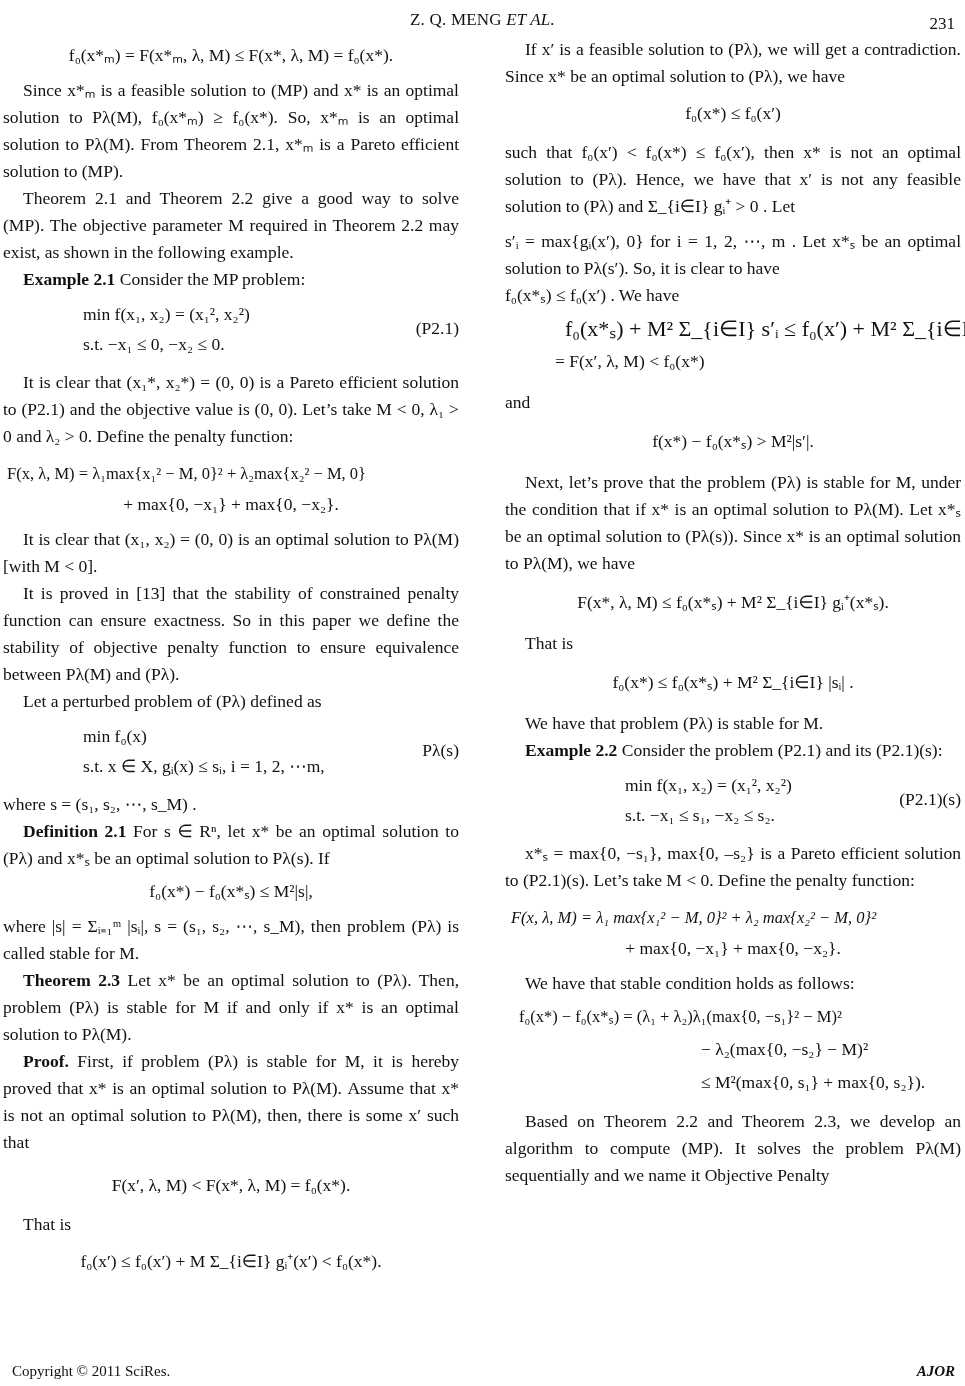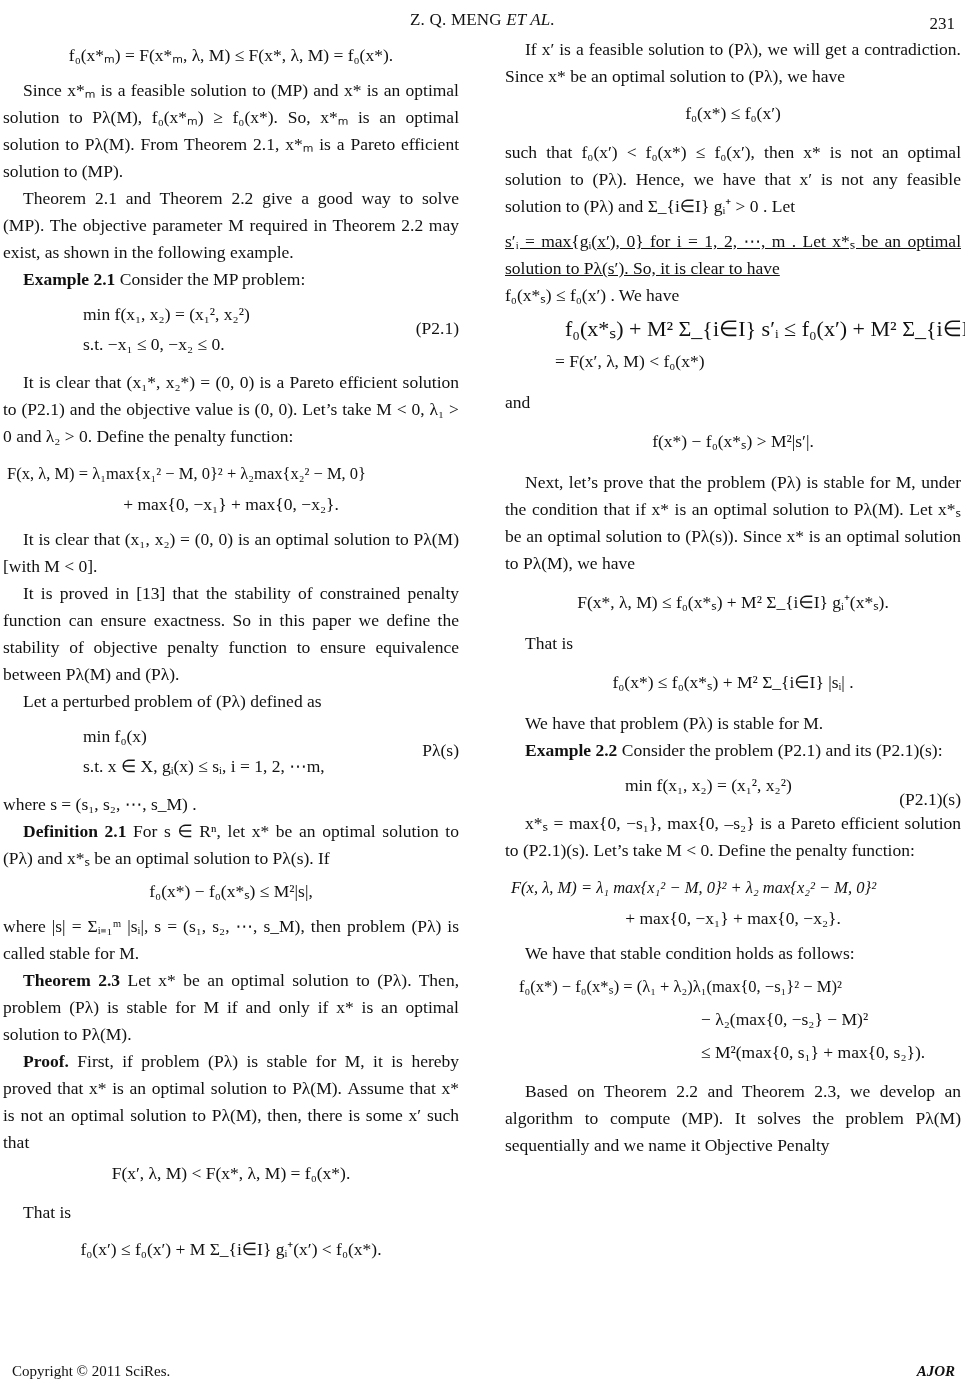--- a/index.html
+++ b/index.html
@@ -59,44 +59,45 @@
       <div>s.t.   x ∈ X, gᵢ(x) ≤ sᵢ, i = 1, 2, ⋯m,</div>
     </div>
     <div class="tag">Pλ(s)</div>
   </div>
   <p class="noind">where  s = (s₁, s₂, ⋯, s_M) .</p>
   <p><b>Definition 2.1</b><span> For  s ∈ Rⁿ, let x* be an optimal solution to (Pλ) and  x*ₛ  be an optimal solution to Pλ(s). If</span></p>
   <div class="eq">f₀(x*) − f₀(x*ₛ) ≤ M²|s|,</div>
   <p class="noind" style="">where  |s| = Σᵢ₌₁ᵐ |sᵢ|,  s = (s₁, s₂, ⋯, s_M), then problem (Pλ) is called stable for M.</p>
   <p><b>Theorem 2.3</b><span> Let x* be an optimal solution to (Pλ). Then, problem (Pλ) is stable for M if and only if x* is an optimal solution to Pλ(M).</span></p>
   <p><b>Proof.</b><span> First, if problem (Pλ) is stable for M, it is hereby proved that x* is an optimal solution to Pλ(M). Assume that x* is not an optimal solution to Pλ(M), then, there is some x′ such that</span></p>
-  <div class="eq" style="margin:4px 0 12px 0;font-family:Liberation Serif, serif;">F(x′, λ, M) &lt; F(x*, λ, M) = f₀(x*).</div>
+  <div class="eq" style="margin:16px 0 12px 0;font-family:Liberation Serif, serif;">F(x′, λ, M) &lt; F(x*, λ, M) = f₀(x*).</div>
   <p>That is</p>
   <div class="eq" style="margin-top:10px;">f₀(x′) ≤ f₀(x′) + M Σ_{i∈I} gᵢ⁺(x′) &lt; f₀(x*).</div>
 </div>
 
 <div class="col right">
   <p>If x′ is a feasible solution to (Pλ), we will get a contradiction. Since x* be an optimal solution to (Pλ), we have</p>
   <div class="eq" style="margin:10px 0 12px 0;">f₀(x*) ≤ f₀(x′)</div>
   <p class="noind">such that  f₀(x′) &lt; f₀(x*) ≤ f₀(x′),  then x* is not an optimal solution to (Pλ). Hence, we have that x′ is not any feasible solution to (Pλ) and  Σ_{i∈I} gᵢ⁺ &gt; 0 . Let</p>
-  <p class="noind" style="margin-top:8px;text-decoration:underline;">s′ᵢ = max{gᵢ(x′), 0}  for  i = 1, 2, ⋯, m .  Let  x*ₛ  be an optimal solution to Pλ(s′). So, it is clear to have</p>
+  <p class="noind" style="margin-top:8px;">s′ᵢ = max{gᵢ(x′), 0}  for  i = 1, 2, ⋯, m .  Let  x*ₛ  be an optimal solution to Pλ(s′). So, it is clear to have</p>
   <p class="noind">f₀(x*ₛ) ≤ f₀(x′) . We have</p>
   <div class="eq" style="text-align:left;padding-left:60px;font-size:22px;">f₀(x*ₛ) + M² Σ_{i∈I} s′ᵢ ≤ f₀(x′) + M² Σ_{i∈I} gᵢ⁺(x′)</div>
   <div class="eq" style="text-align:left;padding-left:50px;margin-top:-2px;">= F(x′, λ, M) &lt; f₀(x*)</div>
   <p class="noind" style="margin-top:14px;">and</p>
   <div class="eq" style="margin:12px 0 14px 0;">f(x*) − f₀(x*ₛ) &gt; M²|s′|.</div>
   <p>Next, let’s prove that the problem (Pλ) is stable for M, under the condition that if x* is an optimal solution to Pλ(M). Let x*ₛ be an optimal solution to (Pλ(s)). Since x* is an optimal solution to Pλ(M), we have</p>
   <div class="eq" style="margin:12px 0 14px 0;">F(x*, λ, M) ≤ f₀(x*ₛ) + M² Σ_{i∈I} gᵢ⁺(x*ₛ).</div>
   <p>That is</p>
   <div class="eq" style="margin:12px 0 14px 0;">f₀(x*) ≤ f₀(x*ₛ) + M² Σ_{i∈I} |sᵢ| .</div>
   <p>We have that problem (Pλ) is stable for M.</p>
   <p><b>Example 2.2</b><span> Consider the problem (P2.1) and its (P2.1)(s):</span></p>
   <div class="eqblock">
     <div class="lines" style="padding-left:120px;">
       <div>min f(x₁, x₂) = (x₁², x₂²)</div>
+      <div>s.t.   −x₁ ≤ s₁, −x₂ ≤ s₂.</div>
     </div>
     <div class="tag">(P2.1)(s)</div>
   </div>
   <p>x*ₛ = max{0, −s₁}, max{0, –s₂} is a Pareto efficient solution to (P2.1)(s). Let’s take M &lt; 0. Define the penalty function:</p>
   <div class="eq" style="text-align:left;padding-left:6px;margin-top:10px;font-size:16.5px;font-style:italic;">F(x, λ, M) = λ₁ max{x₁² − M, 0}² + λ₂ max{x₂² − M, 0}²</div>
   <div class="eq" style="margin-top:-4px;">+ max{0, −x₁} + max{0, −x₂}.</div>
   <p>We have that stable condition holds as follows:</p>
   <div class="eq" style="text-align:left;padding-left:14px;font-size:16.5px;">f₀(x*) − f₀(x*ₛ) = (λ₁ + λ₂)λ₁(max{0, −s₁}² − M)²</div>
   <div class="eq" style="text-align:left;padding-left:196px;margin-top:-2px;">− λ₂(max{0, −s₂} − M)²</div>
   <div class="eq" style="text-align:left;padding-left:196px;margin-top:-2px;">≤ M²(max{0, s₁} + max{0, s₂}).</div>

